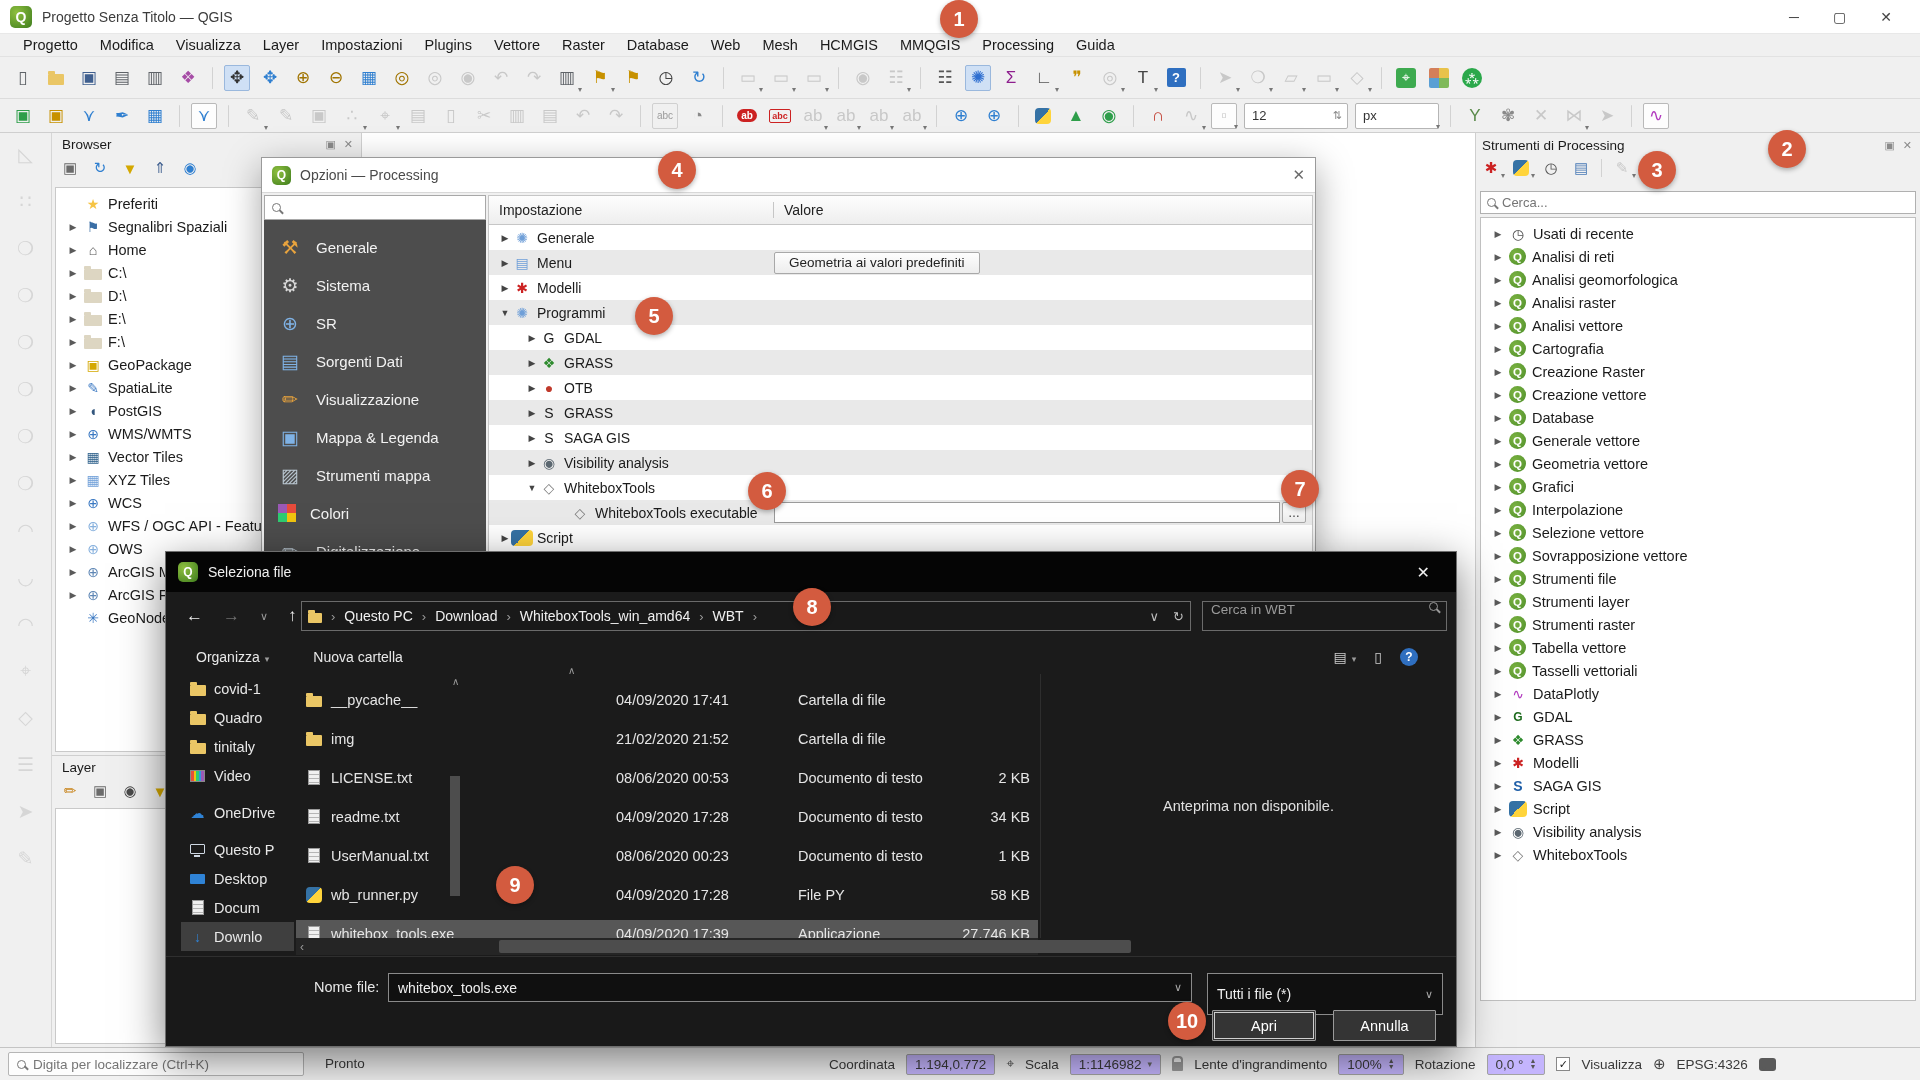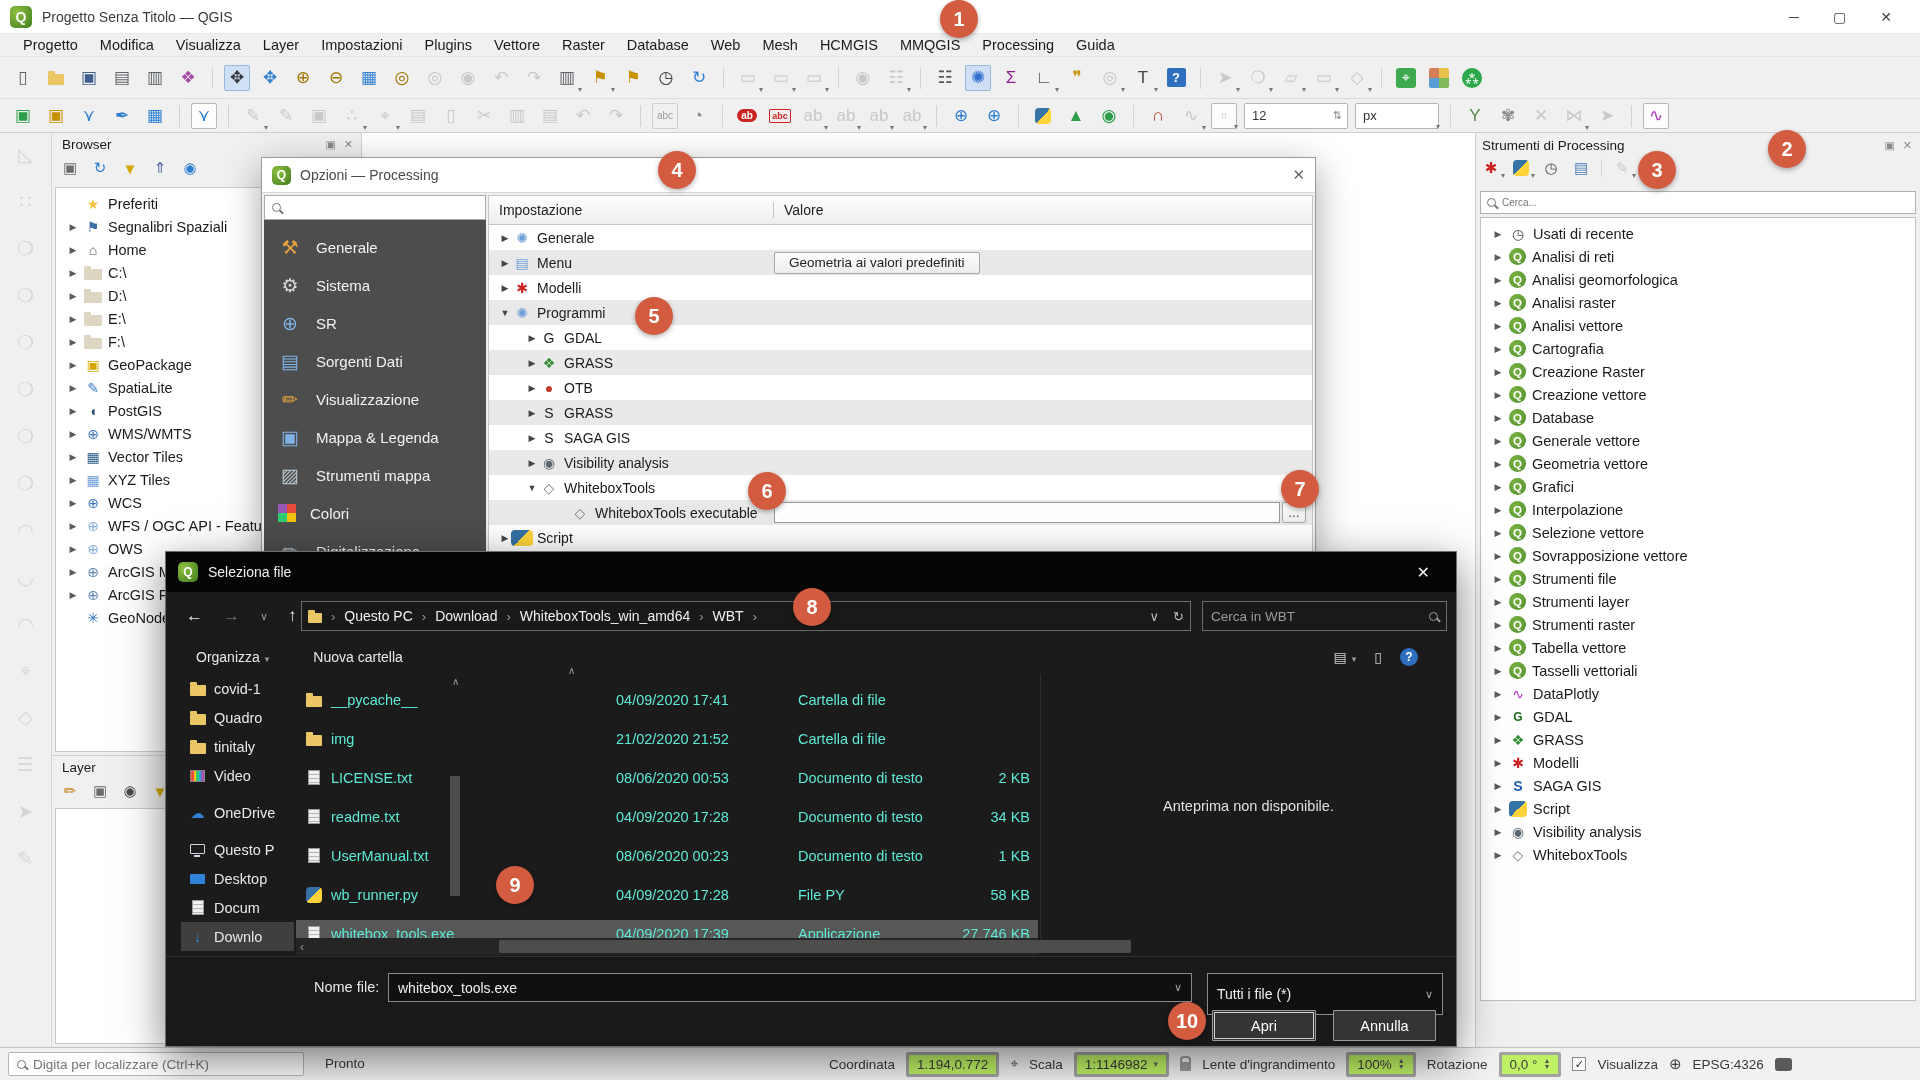--- a/index.html
+++ b/index.html
@@ -65,21 +65,21 @@
   .tic.sagaic { font-weight:bold; color:#1f5fa8; font-size:14px; }
   #layer-panel { position:absolute; left:52px; top:755px; width:309px; height:292px; background:#f0f0f0; border-top:1px solid #cfcfcf; }
   #layer-tree { position:absolute; left:3px; top:52px; right:3px; bottom:3px; background:#fff; border:1px solid #c9c9c9; }
   #canvas { position:absolute; left:361px; top:133px; width:1114px; height:914px; background:#fff; border-left:1px solid #d0d0d0; }
 
   
   #proc-panel { position:absolute; left:1475px; top:133px; width:445px; height:914px; background:#f0f0f0; border-left:1px solid #cfcfcf; }
   #proc-head { display:flex; align-items:center; justify-content:space-between; padding:5px 8px 0 6px; }
   #proc-tools { display:flex; gap:10px; padding:5px 0 5px 5px; align-items:center;}
   #proc-search { position:absolute; left:4px; top:58px; right:4px; height:23px; background:#fff; border:1px solid #b0b0b0; display:flex; align-items:center; padding:0 6px; gap:6px; }
-  #proc-search input { border:none; outline:none; flex:1; font-size:10px; font-family:inherit; color:#8b5cf6; background:transparent;}
+  #proc-search input { border:none; outline:none; flex:1; font-size:13px; font-family:inherit; color:#8b5cf6; background:transparent;}
   #proc-tree { position:absolute; left:4px; top:84px; right:4px; bottom:46px; background:#fff; border:1px solid #c0c0c0; overflow:hidden; padding-top:4px; }
   #proc-notice { position:absolute; left:2px; right:2px; bottom:2px; height:43px; background:#66a3f2; border:1px solid #4a86d8; padding:3px 8px; font-size:13.5px; color:#fff; line-height:18px; }
   #proc-notice a { color:#1b2cc9; text-decoration:underline; }
   .mag { width:9px; height:9px; border:1.5px solid #777; border-radius:50%; position:relative; flex:none;}
   .mag::after { content:''; position:absolute; width:5px; height:1.5px; background:#777; transform:rotate(45deg); right:-4px; bottom:-1px; }
 
   
   #opt-dialog { position:absolute; left:261px; top:157px; width:1055px; height:400px; background:#f0f0f0; border:1px solid #9a9a9a; box-shadow:0 10px 34px rgba(0,0,0,.35); z-index:5; }
   #opt-title { height:35px; background:#fff; display:flex; align-items:center; padding:0 10px; border-bottom:1px solid #d8d8d8; }
   #opt-title .t { margin-left:9px; font-size:14px; color:#4a4a4a; }
@@ -110,21 +110,21 @@
   #x-title .t { margin-left:10px; font-size:14px; color:#f0f0f0; }
   #x-close { margin-left:auto; font-size:16px; color:#f0f0f0; padding-right:14px; }
   #x-nav { position:absolute; left:0; top:40px; right:0; height:48px; display:flex; align-items:center; }
   .x-arr { font-size:17px; margin-left:20px; color:#f0f0f0; }
   #x-crumbbar { position:absolute; left:135px; top:9px; width:890px; height:30px; background:#191919; border:1px solid #6b6b6b; display:flex; align-items:center; padding:0 6px; font-size:14px; }
   .crumb { display:flex; align-items:center; }
   .csep { color:#9a9a9a; padding:0 9px; font-size:13px;}
   .clbl { color:#f0f0f0; white-space:nowrap; }
   #crumb-tail { color:#9a9a9a; padding-left:9px; font-size:13px;}
   #crumb-right { margin-left:auto; display:flex; gap:14px; color:#bdbdbd; font-size:13px; }
-  #x-search { position:absolute; left:1036px; top:9px; width:245px; height:30px; background:#191919; border:1px solid #6b6b6b; display:flex; align-items:center; padding:0 8px; font-size:13.5px; color:#9a9a9a; }
+  #x-search { position:absolute; left:1036px; top:9px; width:245px; height:30px; background:#191919; border:1px solid #6b6b6b; display:flex; align-items:flex-start; padding:0 8px; font-size:13.5px; color:#9a9a9a; }
   #x-search .mag { border-color:#9a9a9a; margin-left:auto;}
   #x-search .mag::after { background:#9a9a9a; }
   #x-tools { position:absolute; left:0; top:88px; right:0; height:34px; display:flex; align-items:center; font-size:14px; color:#e8e8e8; }
   #x-organize { margin-left:30px; } .xdd { font-size:9px; color:#9a9a9a; padding-left:5px;}
   #x-newfolder { margin-left:44px; }
   #x-viewicons { margin-left:auto; display:flex; align-items:center; gap:18px; padding-right:38px; }
   .viewic { color:#cfcfcf; font-size:14px; }
   .helpround { width:18px; height:18px; border-radius:50%; background:#2f6fc0; color:#fff; font-size:12px; font-weight:bold; display:grid; place-items:center; }
   #x-sidebar { position:absolute; left:15px; top:122px; width:113px; height:288px; overflow:hidden; }
   .xsrow { display:flex; align-items:center; height:29px; gap:8px; padding-left:8px; font-size:14.5px; color:#e8e8e8; white-space:nowrap; overflow:hidden; }
@@ -137,21 +137,21 @@
   .docic { width:12px; height:15px; background:#f0f0f0; border:1px solid #9a9a9a; background-image:repeating-linear-gradient(to bottom, transparent 0 3px, #b5b5b5 3px 4px); }
   .vidic { width:15px; height:12px; border:1px solid #888; background:linear-gradient(90deg,#e74c3c 0 20%,#f1c40f 0 40%,#2ecc71 0 60%,#3498db 0 80%,#9b59b6 0); }
   .sb-thumb { position:absolute; background:#4d4d4d; }
   #x-list { position:absolute; left:130px; top:122px; width:742px; height:264px; font-size:14.5px; }
   #x-caret { position:absolute; left:272px; top:-9px; color:#9a9a9a; font-size:10px; }
   .fgrid { display:grid; grid-template-columns:310px 182px 147px 103px; align-items:center; }
   #x-cols { height:27px; color:#d4d4d4; font-size:13.5px; border-bottom:1px solid #2e2e2e; }
   #x-cols > span { padding-left:10px; height:100%; display:flex; align-items:center; }
   #x-cols > span + span { border-left:1px solid #3f3f3f; }
   #x-rows { margin-top:9px; }
-  .frow { height:27px; color:#5eead4;margin-top:12px; }
+  .frow { height:27px; color:#e5e5e5;margin-top:12px; }
   .frow.selected { background:#575757; }
   .fname { display:flex; align-items:center; gap:9px; padding-left:10px; white-space:nowrap; overflow:hidden;}
   .fic { width:16px; flex:none; display:flex; justify-content:center; align-items:center;}
   .fmod, .ftype { padding-left:10px; white-space:nowrap; }
   .fsize { text-align:right; padding-right:8px; white-space:nowrap; }
   #x-divider { position:absolute; left:874px; top:122px; width:1px; height:264px; background:#2e2e2e; }
   #x-preview { position:absolute; left:875px; top:122px; width:415px; height:264px; display:grid; place-items:center; font-size:14.5px; color:#e0e0e0; }
   #x-hscroll { position:absolute; left:130px; top:386px; width:742px; height:17px; background:#252525; display:flex; align-items:center; justify-content:space-between; color:#9a9a9a; font-size:12px; padding:0 4px;}
   #x-hscroll .sb-thumb { left:203px; top:2px; width:632px; height:13px; border-radius:2px;}
   #x-bottom { position:absolute; left:0; top:404px; right:0; bottom:0; background:#191919; border-top:1px solid #2f2f2f; }
@@ -162,21 +162,21 @@
   .xbtn { position:absolute; top:53px; height:31px; background:#343434; border:1px solid #9a9a9a; color:#fff; font-size:14.5px; font-family:inherit; border-radius:1px;}
   #x-open { left:1046px; width:104px; outline:1px solid #cfcfcf; outline-offset:-3px; }
   #x-cancel { left:1167px; width:103px; }
 
   
   #statusbar { position:absolute; left:0; bottom:0; width:1920px; height:33px; background:#f1f1f1; border-top:1px solid #c4c4c4; display:flex; align-items:center; font-size:13.5px; color:#3a3a3a; }
   #locator { position:absolute; left:8px; top:4px; width:296px; height:24px; background:#fdfdfd; border:1px solid #b5b5b5; border-radius:2px; display:flex; align-items:center; gap:7px; padding:0 8px; }
   #locator input { border:none; outline:none; background:transparent; font-family:inherit; font-size:13.5px; width:100%; color:#333;}
   #status-ready { position:absolute; left:325px; top:8px; }
   #status-right { position:absolute; left:829px; right:4px; top:0; height:100%; display:flex; align-items:center; gap:11px; }
-  .sbox { background:#bef264; border:3px solid #a3a3a3; border-radius:2px; padding:2px 8px; white-space:nowrap; display:flex; align-items:center; gap:6px;text-align:right;}
+  .sbox { background:#c4b5fd; border:1px solid #a3a3a3; border-radius:2px; padding:2px 8px; white-space:nowrap; display:flex; align-items:center; gap:6px;text-align:right;}
   .spin { display:flex; flex-direction:column; font-size:7px; line-height:6px; color:#555; }
   .lockic { width:11px; height:9px; background:#9a9a9a; border-radius:1px; position:relative; margin-top:5px;}
   .lockic::before { content:''; position:absolute; width:7px; height:6px; border:2px solid #9a9a9a; border-bottom:none; border-radius:4px 4px 0 0; top:-6px; left:0px; }
   .cb { width:14px; height:14px; border:1px solid #888; background:#fff; display:grid; place-items:center; font-size:11px; color:#222; }
   .bubble { width:17px; height:13px; background:#5a5a5a; border-radius:3px; position:relative; }
   .bubble::after { content:''; position:absolute; left:3px; bottom:-4px; border:4px solid transparent; border-top-color:#5a5a5a; border-left-width:2px; border-right-width:2px;}
 
   
   .nbadge { position:absolute; width:38px; height:38px; border-radius:50%; background:#d35b3f; color:#fff; font-weight:bold; font-size:20px; display:grid; place-items:center; z-index:30; box-shadow:0 2px 5px rgba(0,0,0,.3); }
 </style>

